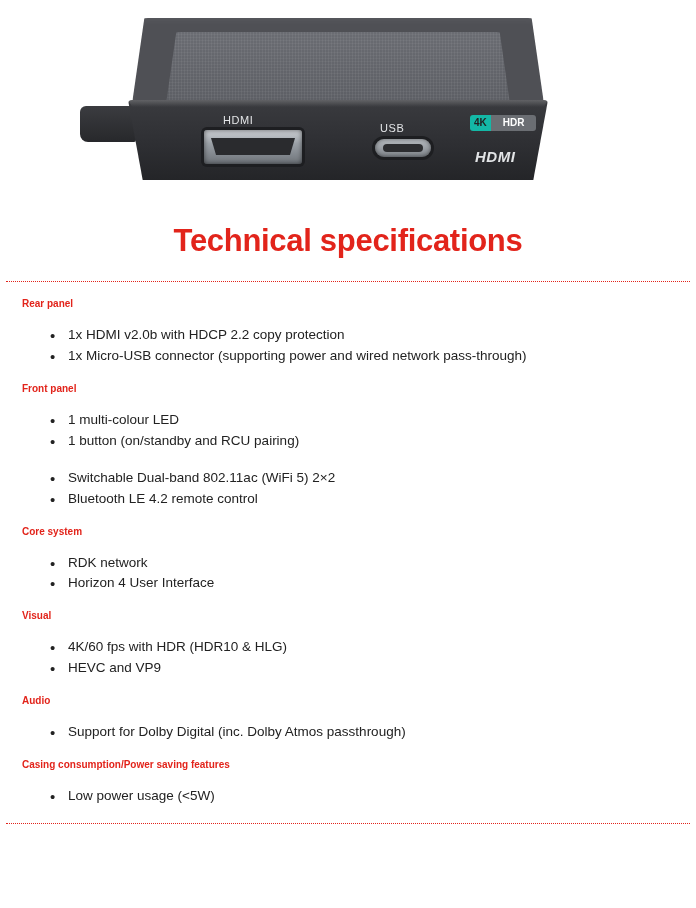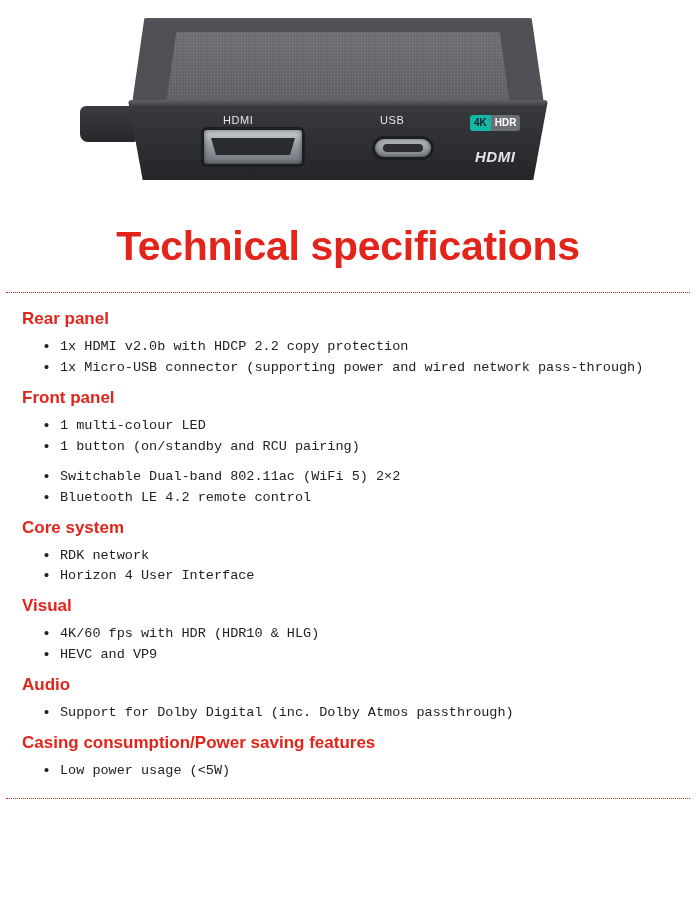--- a/index.html
+++ b/index.html
@@ -130,21 +130,21 @@
   }
 
   .port-label {
     position: absolute;
     color: #e3e5e7;
     font-size: 11px;
     letter-spacing: 0.6px;
     font-family: "Liberation Sans", sans-serif;
   }
   .label-hdmi { left: 105px; top: 96px; }
-  .label-usb  { left: 262px; top: 96px; }
+  .label-usb  { left: 262px; top: 104px; }
 
   .badge-4khdr {
     position: absolute;
     left: 352px;
     top: 97px;
     display: flex;
     align-items: stretch;
     border-radius: 3px;
     overflow: hidden;
     font-size: 10px;
@@ -152,39 +152,39 @@
     line-height: 1;
   }
   .badge-4k {
     background: #14b8a6;
     color: #222;
     padding: 3px 4px;
   }
   .badge-hdr {
     background: #6b6e73;
     color: #fff;
-    padding: 3px 4px;
+    padding: 3px 12px;
   }
   .logo-hdmi {
     position: absolute;
     left: 357px;
     top: 130px;
     color: #e2e4e6;
     font-size: 15px;
     font-weight: bold;
     letter-spacing: 0.5px;
     font-style: italic;
     font-family: "Liberation Sans", sans-serif;
   }
 
   
   .spec-title {
     text-align: center;
     color: #e2241b;
-    font-size: 41px;
+    font-size: 31px;
     font-weight: bold;
     letter-spacing: -0.3px;
     margin: 18px 0 4px 0;
   }
 
   .divider {
     margin: 22px 6px 16px 6px;
     height: 0;
     border-top: 1.5px dotted #e2241b;
   }
@@ -194,29 +194,28 @@
     border-top: 1.5px dotted #e2241b;
   }
 
   
   .specs {
     padding: 0 22px 0 22px;
   }
   .spec-group { margin-bottom: 9px; }
   .spec-heading {
     color: #e2241b;
-    font-size: 17px;
+    font-size: 10px;
     font-weight: bold;
     margin: 0 0 3px 0;
   }
   ul.spec-items {
     list-style: none;
-    margin: 8px;
+    margin: 16px;
     padding: 0 0 0 6px;
-    font-family: Liberation Mono, monospace;
   }
   ul.spec-items li {
     position: relative;
     padding-left: 24px;
     font-size: 13.5px;
     line-height: 1.55;
     color: #222222;
   }
   ul.spec-items li::before {
     content: "\2022";

